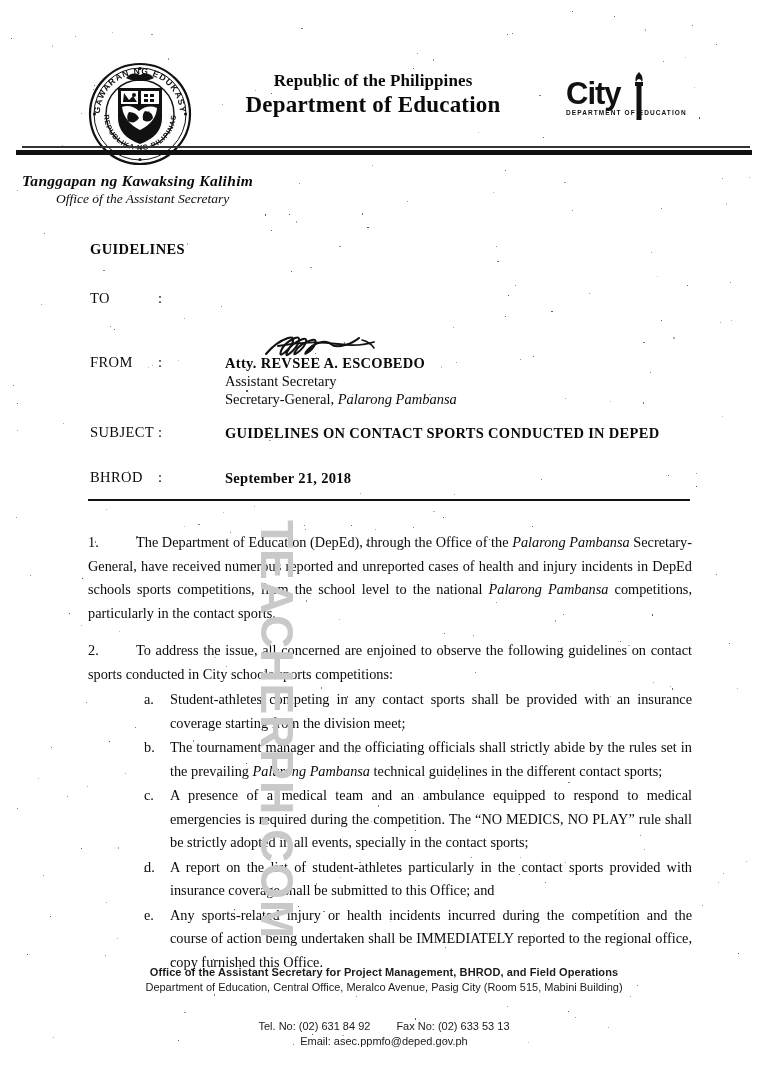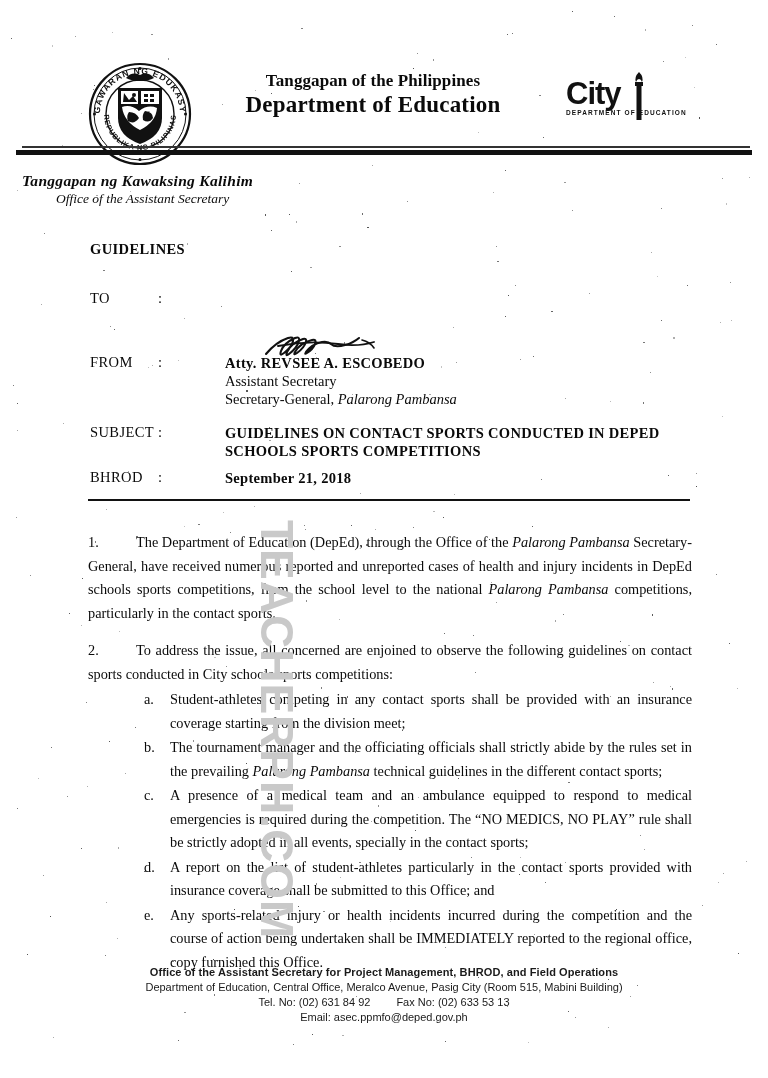--- a/index.html
+++ b/index.html
@@ -284,20 +284,21 @@
     letter-spacing: 0.1px;
     line-height: 15px;
   }
   .footer-line2 {
     font-size: 11px;
     line-height: 15px;
   }
   .footer-line3 {
     font-size: 11px;
     line-height: 15px;
+    margin-top: 24px;
   }
   .footer-line3 .gap { display: inline-block; width: 26px; }
   .footer-line4 {
     font-size: 11px;
     line-height: 15px;
   }
 </style>
 </head>
 <body>
 
@@ -331,21 +332,21 @@
         <circle cx="46" cy="33" r="2" fill="#111"></circle>
         <path d="M53,29 h18 v13 h-18 z" fill="#fff"></path>
         <path d="M56,32 h4 v3 h-4 z M62,32 h4 v3 h-4 z M56,37 h4 v3 h-4 z M62,37 h4 v3 h-4 z" fill="#111"></path>
         <path d="M34,45 q9,-3 17,4 q9,-7 18,-3 q-1,14 -17,22 q-16,-8 -18,-23 z" fill="#fff"></path>
         <path d="M41,50 q7,0 10,6 q-5,7 -11,3 q-2,-5 1,-9 z" fill="#111"></path>
         <path d="M57,49 q8,1 8,7 q-4,6 -10,2 q-1,-6 2,-9 z" fill="#111"></path>
       </svg>
     </div>
 
     <div class="header-text">
-      <div class="header-line1">Tanggapan of the Philippines</div>
+      <div class="header-line1">Republic of the Philippines</div>
       <div class="header-line2">Department of Education</div>
     </div>
 
     <div class="deped-logo">
       <div class="deped-word">City</div>
       <div class="deped-sub">DEPARTMENT OF EDUCATION</div>
       <svg class="torch" viewBox="0 0 18 50" aria-hidden="true">
         <path d="M9,0 q5,5 3,10 q-1,-3 -3,-3 q-2,0 -3,3 q-2,-5 3,-10 z" fill="#111"></path>
         <rect x="5" y="10" width="8" height="4" fill="#111"></rect>
         <rect x="6.5" y="14" width="5" height="34" fill="#111"></rect>
@@ -384,21 +385,20 @@
       <span>Assistant Secretary</span><br>
       <span>Secretary-General, </span><span class="i">Palarong Pambansa</span>
     </span>
   </div>
 
   <div class="field f-subject">
     <span class="label">SUBJECT</span>
     <span class="colon">:</span>
     <span class="value">
       <span class="b">GUIDELINES ON CONTACT SPORTS CONDUCTED IN DEPED</span><br>
-      <span class="b">SCHOOLS SPORTS COMPETITIONS</span>
     </span>
   </div>
 
   <div class="field f-date">
     <span class="label">BHROD</span>
     <span class="colon">:</span>
     <span class="value">
       <span class="b">September 21, 2018</span>
     </span>
   </div>

